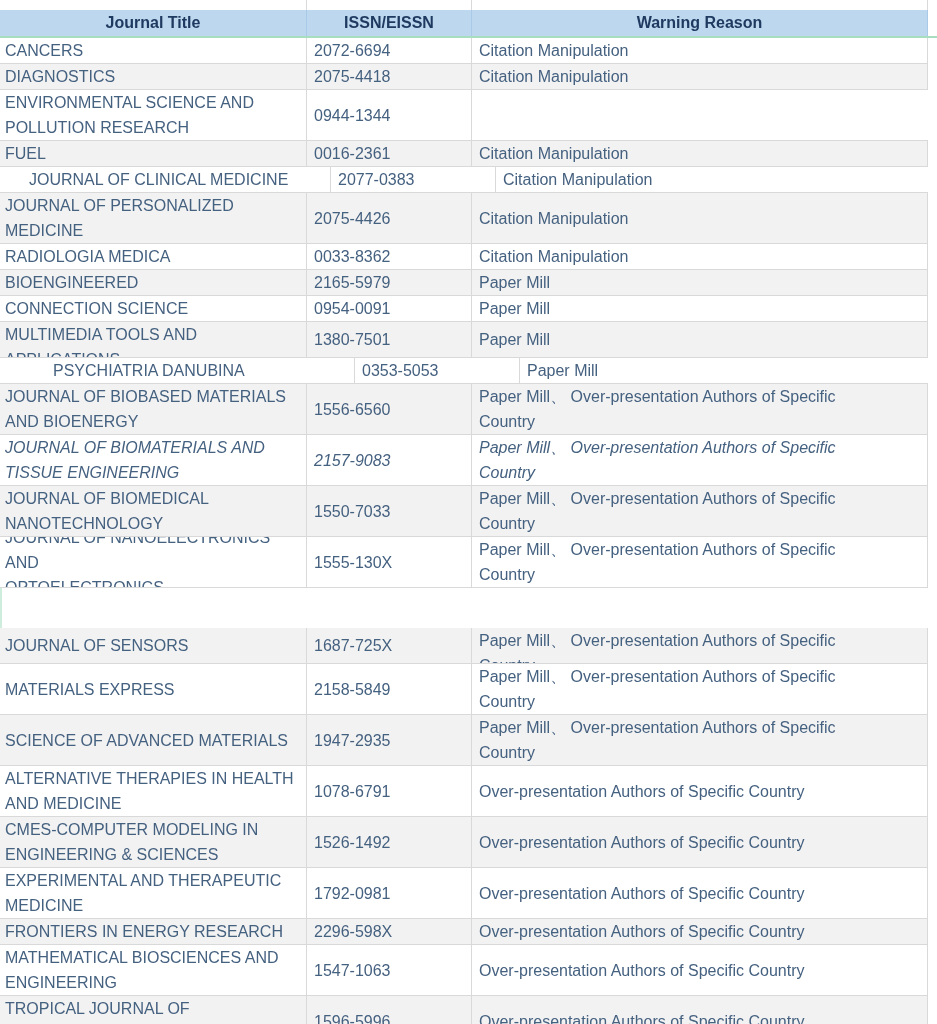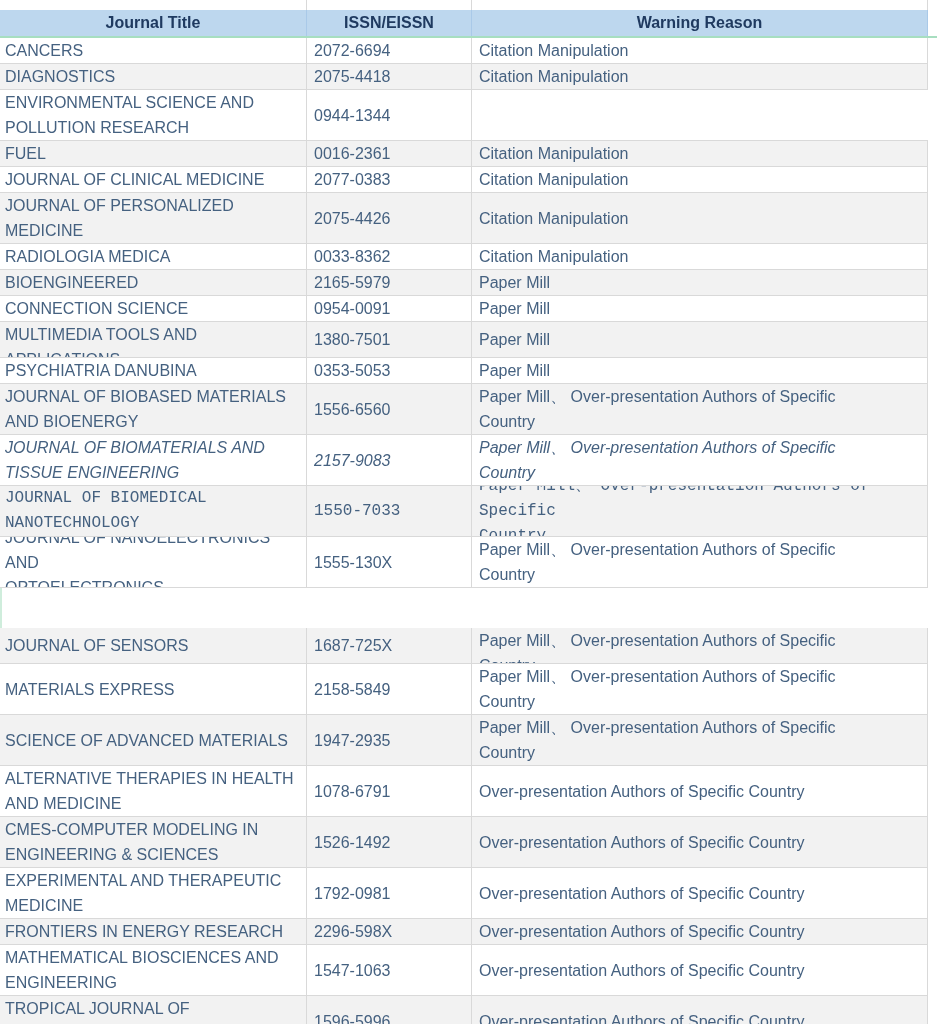--- a/index.html
+++ b/index.html
@@ -92,21 +92,21 @@
       <div class="gridcols row" style="height: 51px;">
         <div class="cell c1">ENVIRONMENTAL SCIENCE AND
 POLLUTION RESEARCH</div>
         <div class="cell c2">0944-1344</div>
       </div>
       <div class="gridcols row band" style="height: 26px;">
         <div class="cell c1">FUEL</div>
         <div class="cell c2">0016-2361</div>
         <div class="cell c3">Citation Manipulation</div>
       </div>
-      <div class="gridcols row" style="height: 26px;">
+      <div class="gridcols row" style="height: 26px; padding-left: 24px;">
         <div class="cell c1">JOURNAL OF CLINICAL MEDICINE</div>
         <div class="cell c2">2077-0383</div>
         <div class="cell c3">Citation Manipulation</div>
       </div>
       <div class="gridcols row band" style="height: 51px;">
         <div class="cell c1">JOURNAL OF PERSONALIZED
 MEDICINE</div>
         <div class="cell c2">2075-4426</div>
         <div class="cell c3">Citation Manipulation</div>
       </div>
@@ -124,40 +124,40 @@
         <div class="cell c1">CONNECTION SCIENCE</div>
         <div class="cell c2">0954-0091</div>
         <div class="cell c3">Paper Mill</div>
       </div>
       <div class="gridcols row band" style="height: 36px;">
         <div class="cell c1 top">MULTIMEDIA TOOLS AND
 APPLICATIONS</div>
         <div class="cell c2">1380-7501</div>
         <div class="cell c3">Paper Mill</div>
       </div>
-      <div class="gridcols row" style="height: 26px;">
+      <div class="gridcols row" style="height: 26px; padding-left: 48px;">
         <div class="cell c1">PSYCHIATRIA DANUBINA</div>
         <div class="cell c2">0353-5053</div>
         <div class="cell c3">Paper Mill</div>
       </div>
       <div class="gridcols row band" style="height: 51px;">
         <div class="cell c1">JOURNAL OF BIOBASED MATERIALS
 AND BIOENERGY</div>
         <div class="cell c2">1556-6560</div>
         <div class="cell c3">Paper Mill、 Over-presentation Authors of Specific
 Country</div>
       </div>
       <div class="gridcols row" style="height: 51px; font-style: italic;">
         <div class="cell c1">JOURNAL OF BIOMATERIALS AND
 TISSUE ENGINEERING</div>
         <div class="cell c2">2157-9083</div>
         <div class="cell c3">Paper Mill、 Over-presentation Authors of Specific
 Country</div>
       </div>
-      <div class="gridcols row band" style="height: 51px; font-family: Liberation Mono, monospace;">
+      <div class="gridcols row band" style="height: 51px;">
         <div class="cell c1">JOURNAL OF BIOMEDICAL
 NANOTECHNOLOGY</div>
         <div class="cell c2">1550-7033</div>
         <div class="cell c3">Paper Mill、 Over-presentation Authors of Specific
 Country</div>
       </div>
       <div class="gridcols row" style="height: 51px;">
         <div class="cell c1">JOURNAL OF NANOELECTRONICS AND
 OPTOELECTRONICS</div>
         <div class="cell c2">1555-130X</div>

